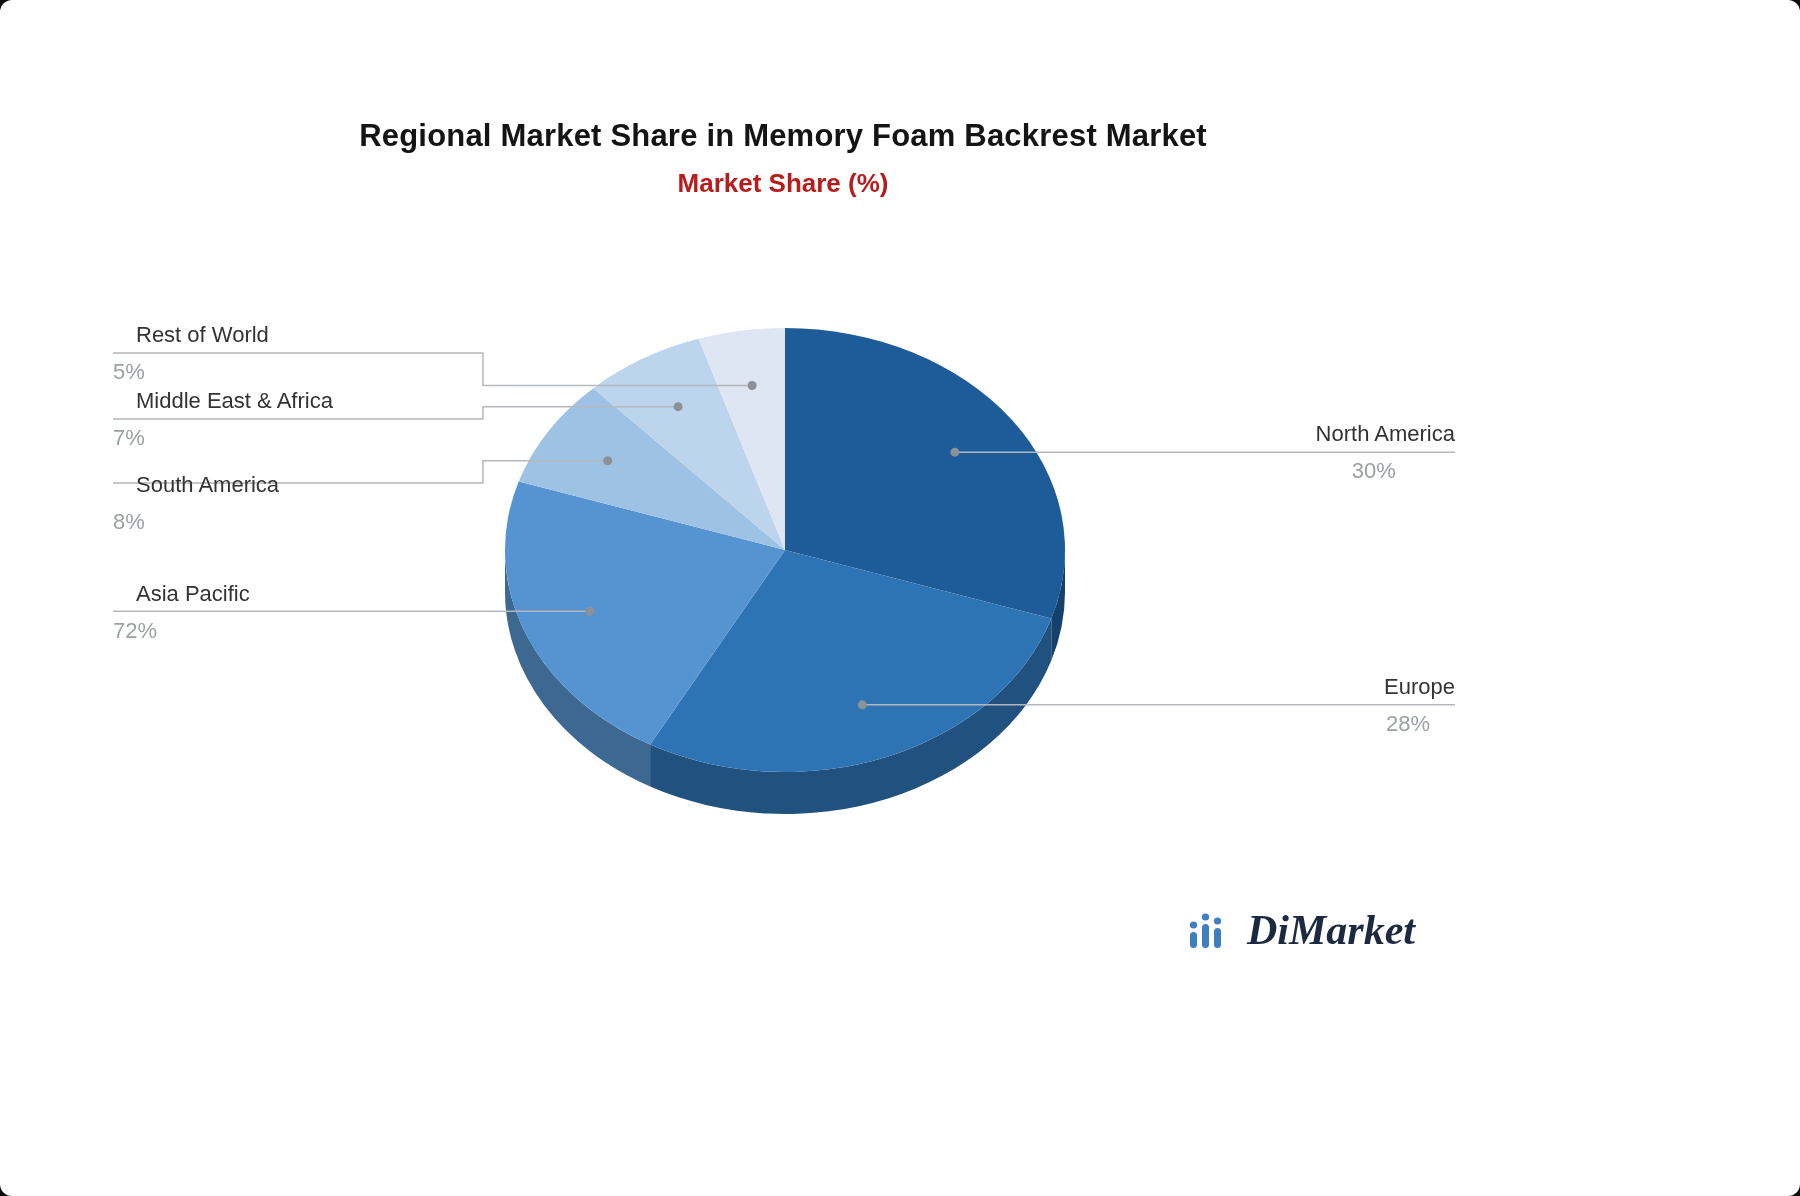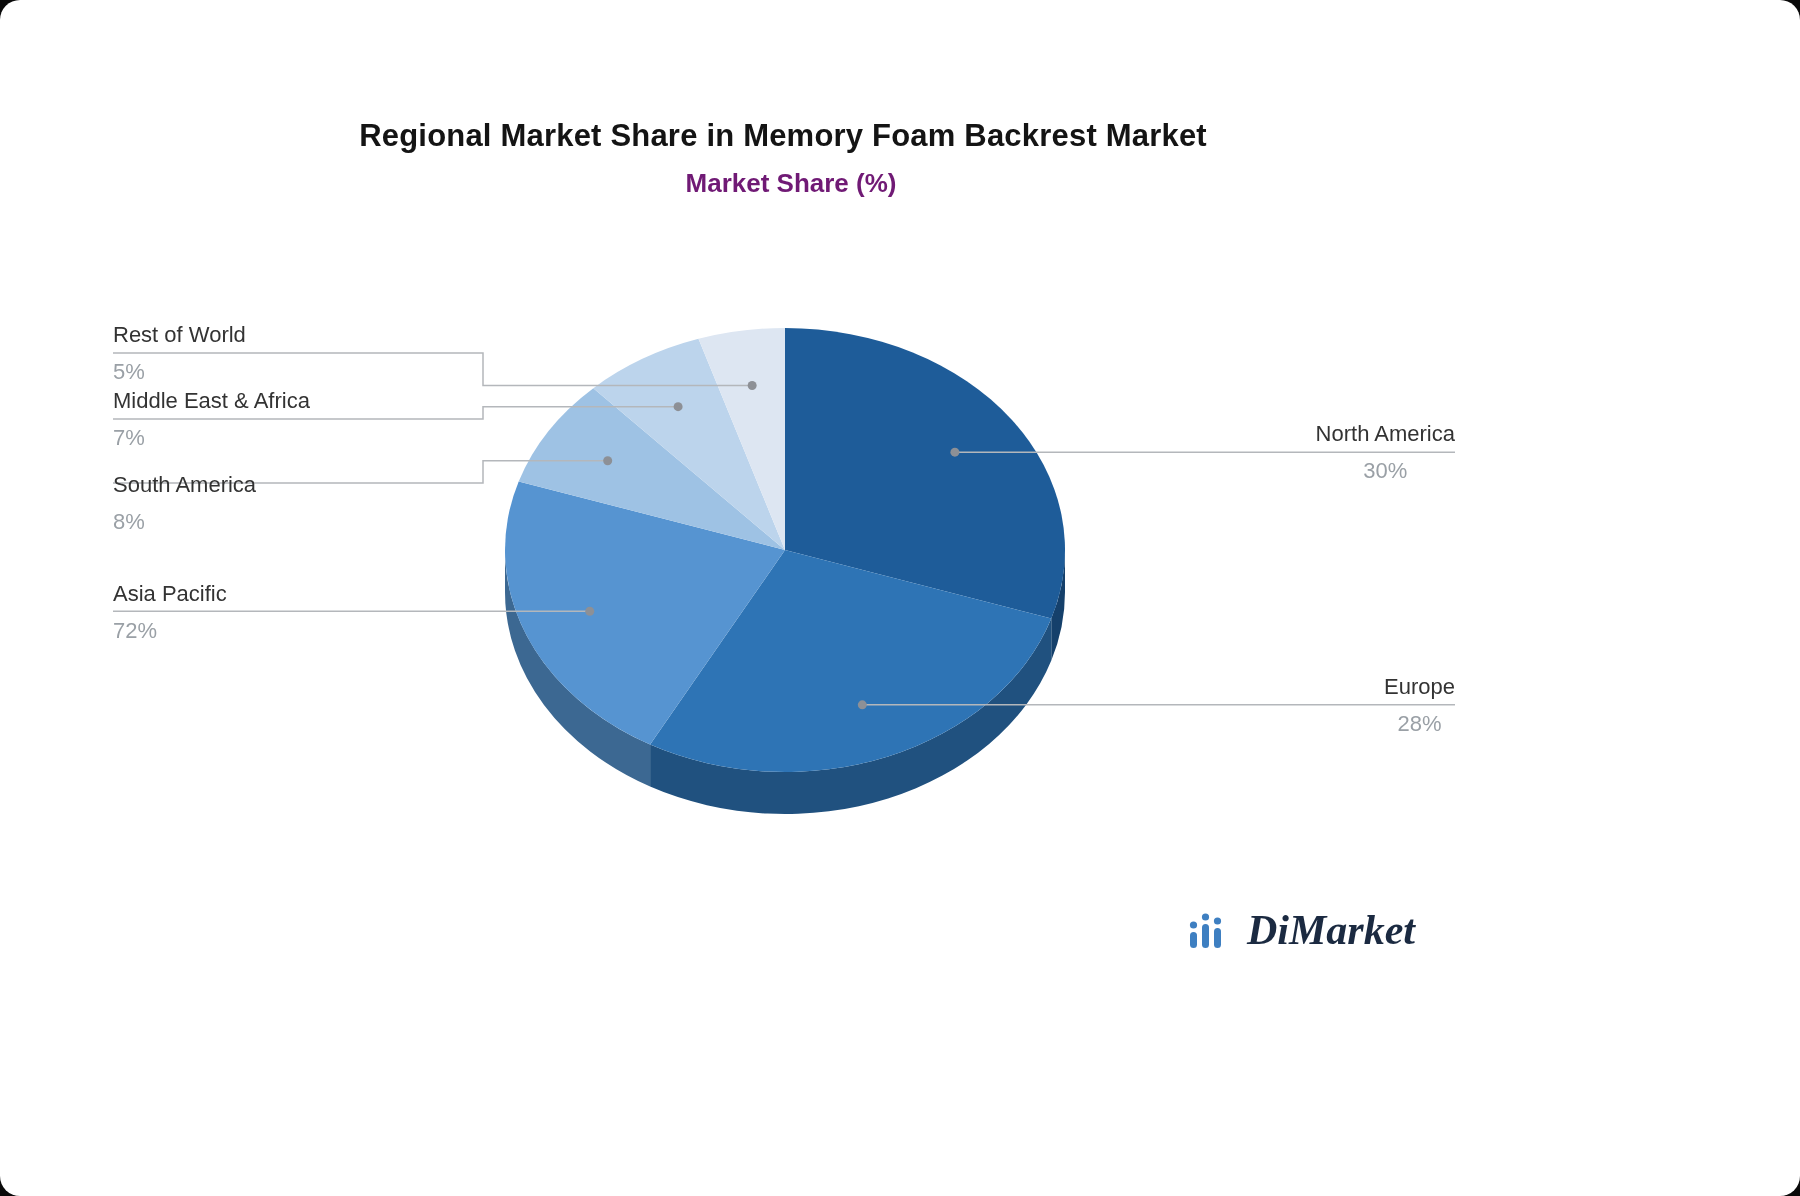--- a/index.html
+++ b/index.html
@@ -1,31 +1,31 @@
 <!DOCTYPE html>
 <html><head>
 <meta charset="utf-8">
 <style>
   html,body{margin:0;padding:0;background:#0a0a0a;}
   .canvas{
     position:relative;width:1800px;height:1196px;background:#ffffff;
-    border-radius:20px;overflow:hidden;
+    border-radius:12px;overflow:hidden;
     font-family:"Liberation Sans", sans-serif;
   }
   .title{
     position:absolute;top:118px;left:0;width:1566px;text-align:center;
     font-size:31px;font-weight:700;color:#141414;letter-spacing:.2px;
   }
   .subtitle{
     position:absolute;top:168px;left:0;width:1566px;text-align:center;
-    font-size:26px;font-weight:700;color:#701a75;margin-left:8px;
+    font-size:26px;font-weight:700;color:#b91c1c;
   }
   #chart{position:absolute;left:0;top:0;}
   .lbl{position:absolute;white-space:nowrap;}
-  .lbl .name{font-size:22px;color:#333333;line-height:26px;}
+  .lbl .name{font-size:22px;color:#333333;line-height:26px;margin-left:23px;}
   .lbl .val{font-size:22px;color:#9aa0a6;line-height:26px;margin-top:11px;}
   .left-col{left:113px;text-align:left;}
   .right-col{right:345px;text-align:center;}
   .logo{
     position:absolute;top:906px;right:385px;display:flex;align-items:center;gap:13px;
   }
   .logo-text{
     font-family:"Liberation Serif", serif;font-size:42px;font-weight:700;color:#1b2a41;font-style:italic;
   }
 </style>

